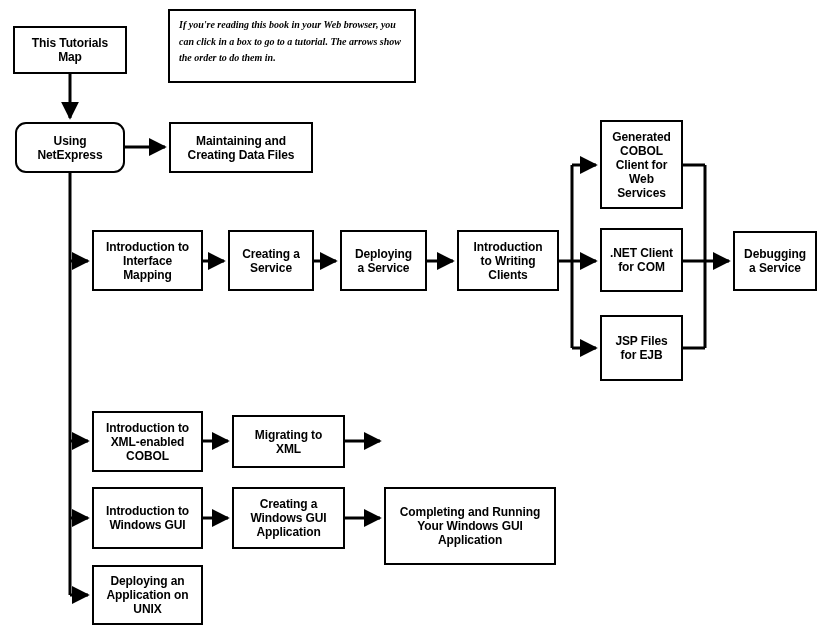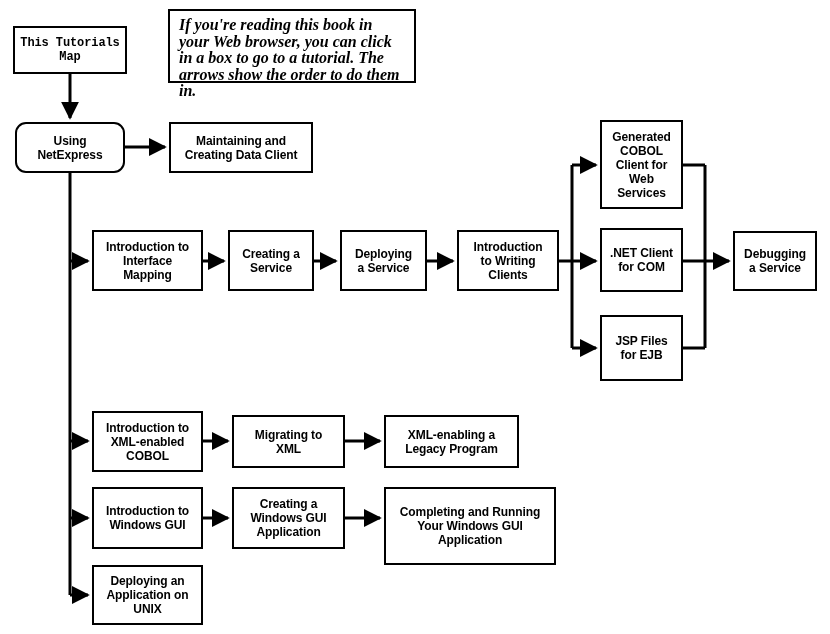--- a/index.html
+++ b/index.html
@@ -47,21 +47,21 @@
     padding: 2px 3px;
   }
   .note {
     position: absolute;
     box-sizing: border-box;
     border: 2px solid #000000;
     background: #ffffff;
     font-family: "Liberation Serif", serif;
     font-weight: bold;
     font-style: italic;
-    font-size: 16px;
+    font-size: 10px;
     line-height: 16.5px;
     color: #000000;
     text-align: left;
     padding: 6px 8px 6px 9px;
     white-space: pre-line;
     cursor: default;
   }
 </style>
 </head>
 <body>
@@ -109,28 +109,28 @@
       <path d="M 70 173 L 70 595"></path>
 
       <path d="M 559 261 L 572 261 M 572 165 L 572 348"></path>
 
       <path d="M 683 165 L 705 165 M 683 261 L 705 261 M 683 348 L 705 348 M 705 165 L 705 348"></path>
     </g>
   </svg>
 
   <div class="note" style="left:168px; top:9px; width:248px; height:74px;">If you're reading this book in your Web browser, you can click in a box to go to a tutorial. The arrows show the order to do them in.</div>
 
-  <div class="node" style="left:13px; top:26px; width:114px; height:48px;font-family:Liberation Mono, monospace;">This Tutorials
+  <div class="node" style="left:13px; top:26px; width:114px; height:48px;">This Tutorials
 Map</div>
 
   <div class="node" style="left:15px; top:122px; width:110px; height:51px;border-radius:11px;">Using
 NetExpress</div>
 
   <div class="node" style="left:169px; top:122px; width:144px; height:51px;">Maintaining and
-Creating Data Client</div>
+Creating Data Files</div>
 
   <div class="node" style="left:92px; top:230px; width:111px; height:61px;">Introduction to
 Interface
 Mapping</div>
 
   <div class="node" style="left:228px; top:230px; width:86px; height:61px;">Creating a
 Service</div>
 
   <div class="node" style="left:340px; top:230px; width:87px; height:61px;">Deploying
 a Service</div>
@@ -154,22 +154,20 @@
   <div class="node" style="left:733px; top:231px; width:84px; height:60px;">Debugging
 a Service</div>
 
   <div class="node" style="left:92px; top:411px; width:111px; height:61px;">Introduction to
 XML-enabled
 COBOL</div>
 
   <div class="node" style="left:232px; top:415px; width:113px; height:53px;">Migrating to
 XML</div>
 
-  <div class="node" style="left:384px; top:415px; width:135px; height:53px;">XML-enabling a
-Legacy Program</div>
 
   <div class="node" style="left:92px; top:487px; width:111px; height:62px;">Introduction to
 Windows GUI</div>
 
   <div class="node" style="left:232px; top:487px; width:113px; height:62px;">Creating a
 Windows GUI
 Application</div>
 
   <div class="node" style="left:384px; top:487px; width:172px; height:78px;">Completing and Running
 Your Windows GUI

